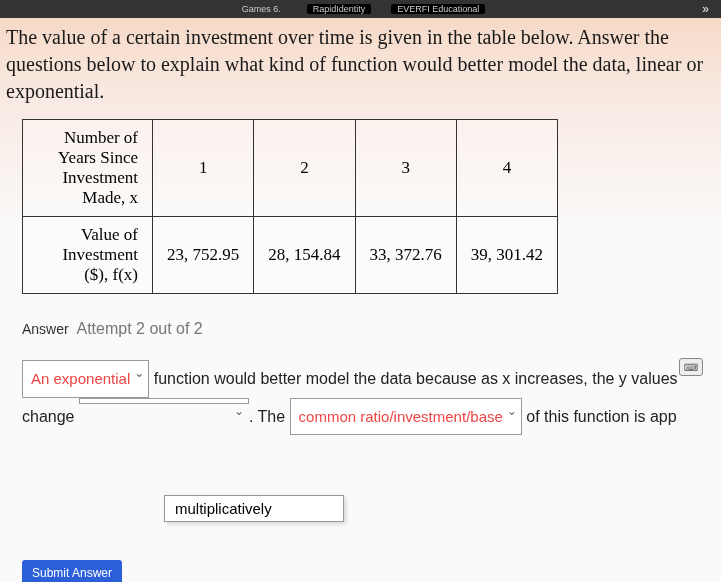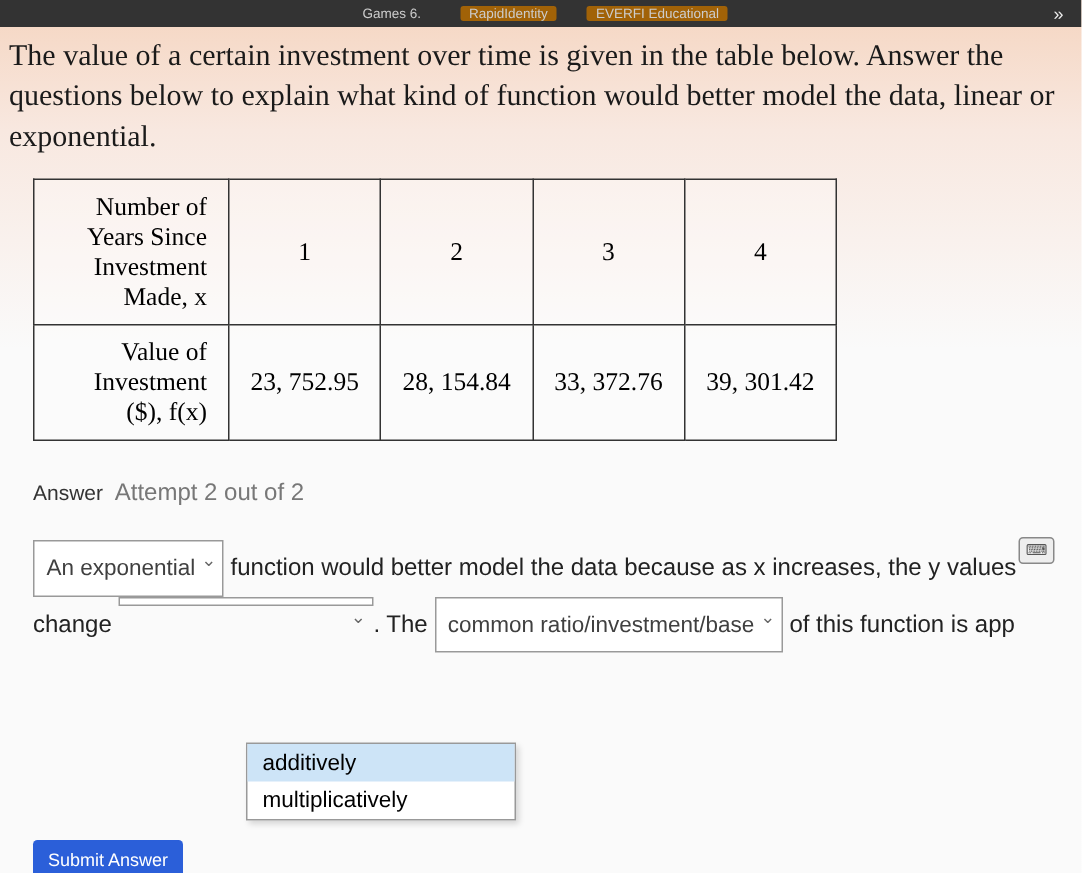--- a/index.html
+++ b/index.html
@@ -1,31 +1,31 @@
 <!DOCTYPE html>
 <html><head>
 <meta charset="utf-8">
 <style>
 *{margin:0;padding:0;box-sizing:border-box}
 body{width:721px;height:582px;font-family:Georgia,serif;background:linear-gradient(180deg,#f5d5c0 0%,#f8e8e0 15%,#fafafa 40%);position:relative;overflow:hidden}
 .topbar{height:18px;background:#333;display:flex;align-items:center;justify-content:center;gap:20px;font-size:9px;color:#ccc;font-family:Arial,sans-serif}
 .topbar span{padding:0 6px}
-.tag{background:#a16207;border-radius:2px;padding:1px 4px}
+.tag{background:#000000;border-radius:2px;padding:1px 4px}
 .question{padding:6px 10px 10px 6px;font-size:20px;line-height:1.35;color:#1a1a1a}
 .table-wrap{padding:4px 0 0 22px}
 table{border-collapse:collapse}
 td{border:1.5px solid #333;padding:10px 14px;font-size:17px;text-align:center;vertical-align:middle;background:rgba(255,255,255,0.3)}
 td.head{text-align:right;padding:8px 14px;width:130px}
 .ans-sec{padding:26px 18px 0 22px;font-family:Arial,sans-serif}
 .ans-label{font-size:14px;color:#333}
 .ans-label b{font-weight:normal}
 .att{color:#777;font-size:16px}
 .kb-icon{position:absolute;right:18px;top:358px;width:24px;height:18px;border:1px solid #888;border-radius:3px;background:#eee;display:flex;align-items:center;justify-content:center;font-size:10px;color:#555}
 .ans-body{margin-top:22px;font-size:16px;line-height:2.1;color:#222}
-.dd{display:inline-block;border:1px solid #999;background:#fff;padding:2px 18px 2px 8px;font-size:15px;position:relative;color:#404040;font-family:Arial,sans-serif}
+.dd{display:inline-block;border:1px solid #999;background:#fff;padding:2px 18px 2px 8px;font-size:15px;position:relative;color:#ef4444;font-family:Arial,sans-serif}
 .dd::after{content:"⌄";position:absolute;right:4px;top:0;font-size:12px;color:#666}
 .dd.open{padding:2px 10px;min-width:170px;color:#999;vertical-align:top}
 .dropdown-menu{position:absolute;left:164px;top:495px;background:#fff;border:1px solid #999;width:180px;font-family:Arial,sans-serif;font-size:15px;box-shadow:2px 2px 4px rgba(0,0,0,0.15)}
 .dropdown-menu div{padding:4px 10px}
 .dropdown-menu div.hl{background:#cde4f7}
 .submit{position:absolute;left:22px;bottom:0;background:#2b5fd9;color:#fff;font-family:Arial,sans-serif;font-size:12px;padding:6px 10px 2px 10px;border-radius:3px 3px 0 0}
 .arrow{position:absolute;right:6px;top:2px;font-size:12px;color:#eee}
 </style>
 </head>
 <body>
@@ -64,17 +64,16 @@
   <div class="ans-label">
     <b>Answer</b>&nbsp;&nbsp;<span class="att">Attempt 2 out of 2</span>
   </div>
   <div class="kb-icon">⌨</div>
   <div class="ans-body">
     <span class="dd">An exponential</span><span> function would better model the data because as x increases, the y values change </span><span class="dd open"></span><span>. The  </span><span class="dd">common ratio/investment/base</span><span>  of this function is app</span>
   </div>
 </div>
 
 <div class="dropdown-menu">
-  <div class="hl">additively</div>
   <div>multiplicatively</div>
 </div>
 
 <div class="submit">Submit Answer</div>
 
 </body></html>

